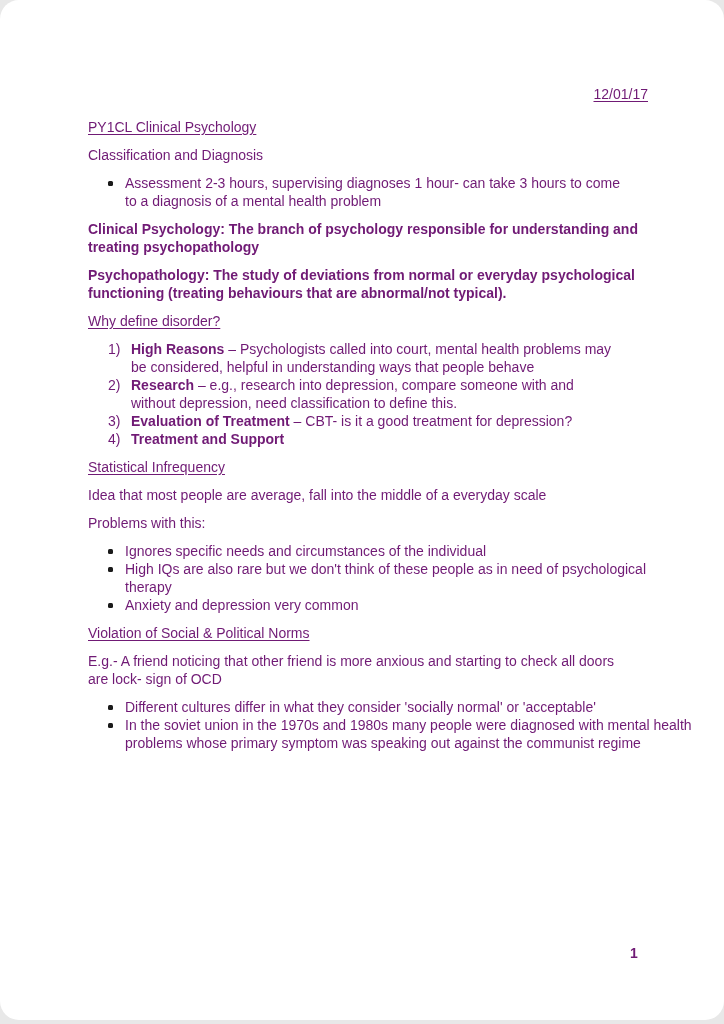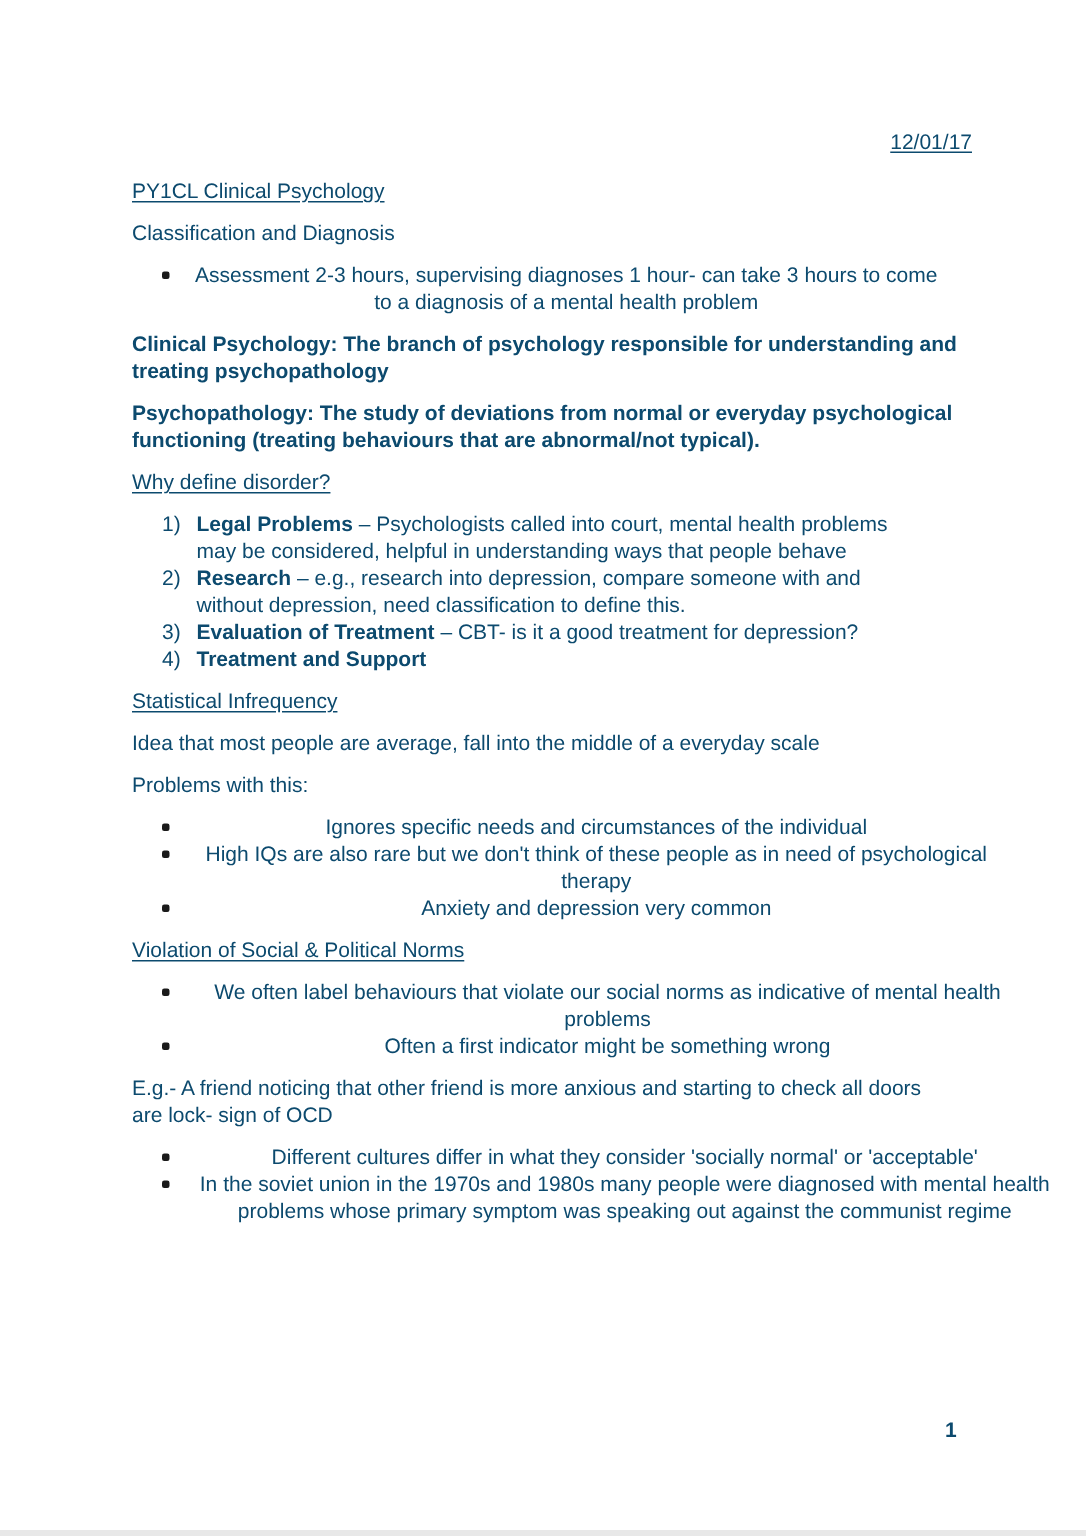--- a/index.html
+++ b/index.html
@@ -5,39 +5,40 @@
   html, body { margin: 0; padding: 0; background: #e8e8e8; }
   .page {
     position: relative;
     width: 724px;
     height: 1020px;
     margin: 0 auto;
     background: #ffffff;
     font-family: "Liberation Sans", "DejaVu Sans", sans-serif;
     font-size: 14px;
     line-height: 18px;
-    color: #0c4a6e;
+    color: #701a75;
     box-sizing: border-box;
     padding: 85px 0 0 88px;
     overflow: hidden;
+    border-radius: 19px;
   }
   .content { width: 620px; }
   p, ul, ol { margin: 0 0 10px 0; }
   .date {
     text-align: right;
     margin-right: 60px;
     margin-bottom: 15px;
     text-decoration: underline;
     text-underline-offset: 2px;
   }
   .u { text-decoration: underline; text-underline-offset: 2px; }
   .p-def { max-width: 570px; font-weight: bold; }
   .p-def .normal { font-weight: bold; }
   .p-eg { max-width: 540px; }
-  ul { list-style: none; padding: 0 0 0 37px; text-align: center; }
+  ul { list-style: none; padding: 0 0 0 37px; }
   ol { list-style: none; padding: 0 0 0 43px; counter-reset: none; }
   li { position: relative; }
   ul li::before {
     content: "";
     position: absolute;
     left: -17px;
     top: 7px;
     width: 5px;
     height: 5px;
     background: #1a1a1a;
@@ -73,43 +74,39 @@
       <li>Assessment 2-3 hours, supervising diagnoses 1 hour- can take 3 hours to come to a diagnosis of a mental health problem</li>
     </ul>
 
     <p class="p-def"><span class="lead">Clinical Psychology: The branch of psychology responsible for understanding and treating psychopathology</span><span class="normal"></span></p>
 
     <p class="p-def"><span class="lead">Psychopathology: The study of deviations from normal or everyday psychological functioning</span><span class="normal"> (treating behaviours that are abnormal/not typical).</span></p>
 
     <p class="u">Why define disorder?</p>
 
     <ol class="ol-why">
-      <li><span class="num">1)</span><span class="lead">Legal Problems</span><span> – Psychologists called into court, mental health problems may be considered, helpful in understanding ways that people behave</span></li>
+      <li><span class="num">1)</span><span class="lead">High Reasons</span><span> – Psychologists called into court, mental health problems may be considered, helpful in understanding ways that people behave</span></li>
       <li><span class="num">2)</span><span class="lead">Research</span><span> – e.g., research into depression, compare someone with and without depression, need classification to define this.</span></li>
       <li><span class="num">3)</span><span class="lead">Evaluation of Treatment</span><span> – CBT- is it a good treatment for depression?</span></li>
       <li><span class="num">4)</span><span class="lead">Treatment and Support</span><span></span></li>
     </ol>
 
     <p class="u">Statistical Infrequency</p>
 
     <p>Idea that most people are average, fall into the middle of a everyday scale</p>
     <p>Problems with this:</p>
 
     <ul class="ul-stat">
       <li>Ignores specific needs and circumstances of the individual</li>
       <li>High IQs are also rare but we don't think of these people as in need of psychological therapy</li>
       <li>Anxiety and depression very common</li>
     </ul>
 
     <p class="u">Violation of Social &amp; Political Norms</p>
 
-    <ul class="ul-viol">
-      <li>We often label behaviours that violate our social norms as indicative of mental health problems</li>
-      <li>Often a first indicator might be something wrong</li>
-    </ul>
 
     <p class="p-eg">E.g.- A friend noticing that other friend is more anxious and starting to check all doors are lock- sign of OCD</p>
 
 
     <ul class="ul-prob">
       <li>Different cultures differ in what they consider 'socially normal' or 'acceptable'</li>
       <li>In the soviet union in the 1970s and 1980s many people were diagnosed with mental health problems whose primary symptom was speaking out against the communist regime</li>
     </ul>
 
   </div>

